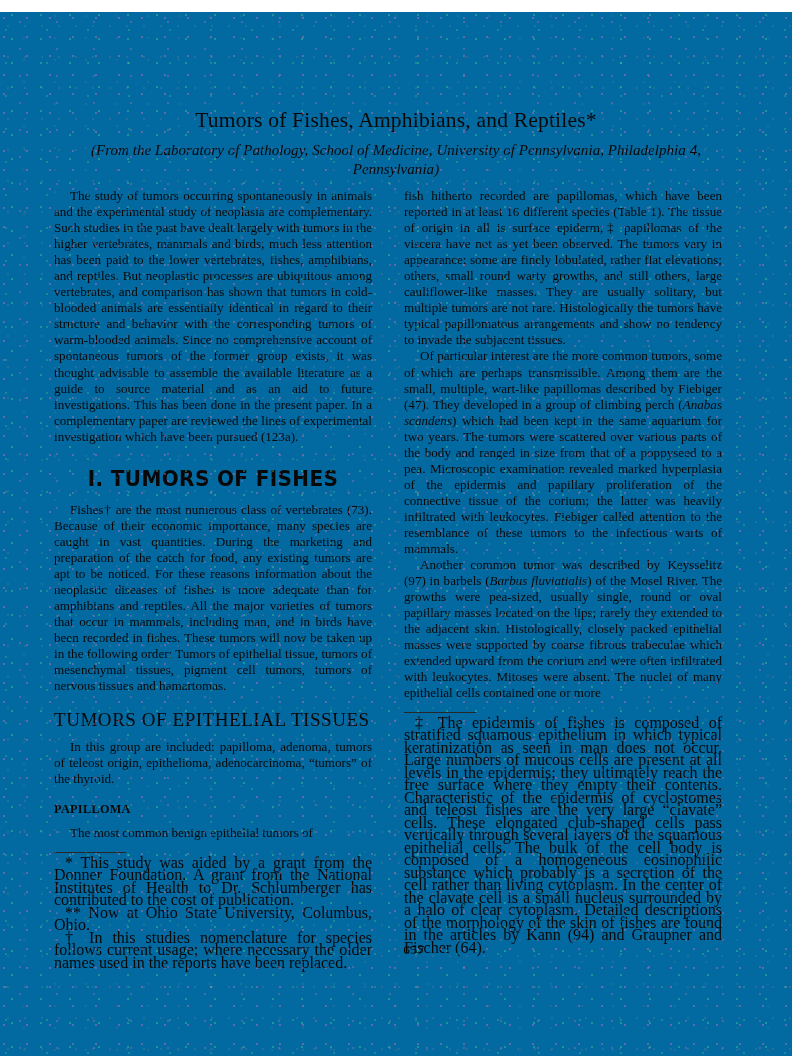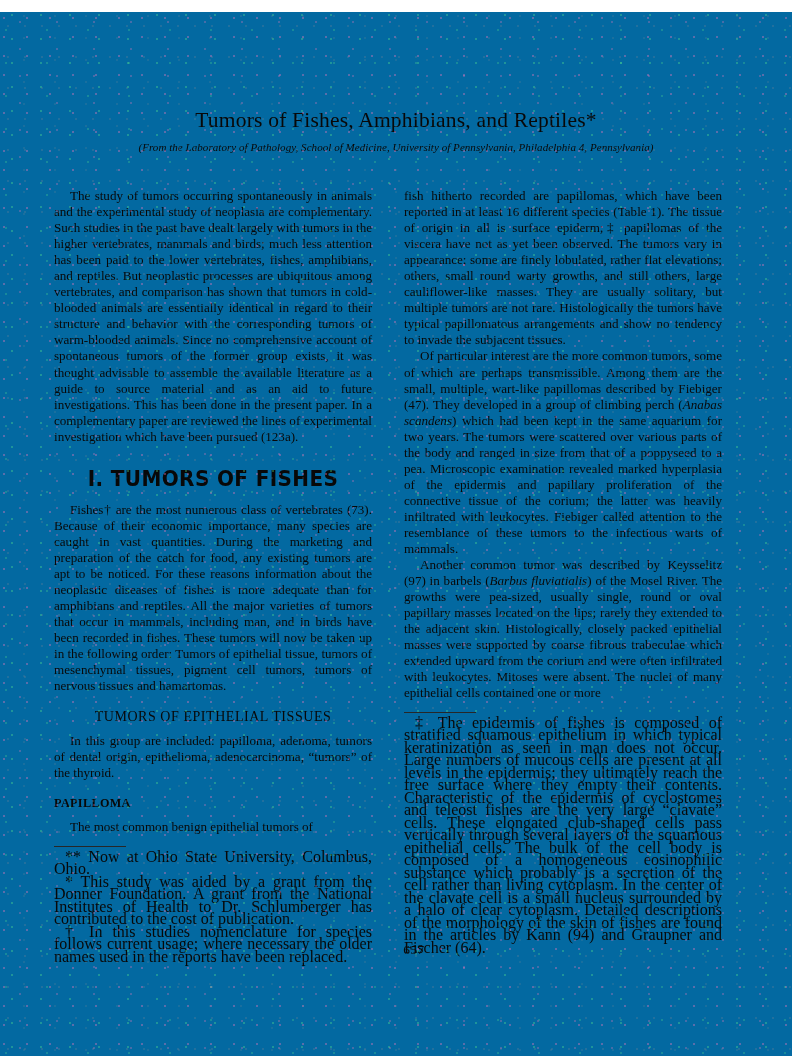--- a/index.html
+++ b/index.html
@@ -60,21 +60,21 @@
     line-height: 1.2;
     margin: 0 0 7px 0;
     font-weight: normal;
   }
   .byline {
     font-size: 16.5px;
     line-height: 1.2;
     margin: 0 0 6px 0;
   }
   .affiliation {
-    font-size: 11px;
+    font-size: 15px;
     font-style: italic;
     line-height: 1.25;
     letter-spacing: .05px;
     margin: 0;
   }
 
   
   .columns {
     position: absolute;
     left: 54px;
@@ -103,22 +103,22 @@
     font-family: "DejaVu Sans", "Liberation Sans", sans-serif;
     font-weight: bold;
     font-size: 21.5px;
     letter-spacing: .4px;
     text-align: center;
     margin: 21px 0 11px 0;
     transform: scaleX(.93);
     transform-origin: center;
   }
   .head-minor {
-    font-size: 14px;
-    text-align: center;
+    font-size: 19px;
+    text-align: left;
     letter-spacing: .55px;
     margin: 15px 0 8px 0;
     font-weight: normal;
   }
   .head-sub {
     font-size: 12.2px;
     font-weight: bold;
     letter-spacing: .35px;
     margin: 15px 0 8px 0;
   }
@@ -175,30 +175,30 @@
       <div class="col">
 
         <p class="body">The study of tumors occurring spontaneously in animals and the experimental study of neoplasia are complementary.  Such studies in the past have dealt largely with tumors in the higher vertebrates, mammals and birds; much less attention has been paid to the lower vertebrates, fishes, amphibians, and reptiles.  But neoplastic processes are ubiquitous among vertebrates, and comparison has shown that tumors in cold-blooded animals are essentially identical in regard to their structure and behavior with the corresponding tumors of warm-blooded animals.  Since no comprehensive account of spontaneous tumors of the former group exists, it was thought advisable to assemble the available literature as a guide to source material and as an aid to future investigations. This has been done in the present paper.  In a complementary paper are reviewed the lines of experimental investigation which have been pursued (123a).</p>
 
         <h2 class="head-major">I. TUMORS OF FISHES</h2>
 
         <p class="body">Fishes† are the most numerous class of vertebrates (73).  Because of their economic importance, many species are caught in vast quantities.  During the marketing and preparation of the catch for food, any existing tumors are apt to be noticed.  For these reasons information about the neoplastic diseases of fishes is more adequate than for amphibians and reptiles. All the major varieties of tumors that occur in mammals, including man, and in birds have been recorded in fishes.  These tumors will now be taken up in the following order:  Tumors of epithelial tissue, tumors of mesenchymal tissues, pigment cell tumors, tumors of nervous tissues and hamartomas.</p>
 
         <h3 class="head-minor">TUMORS OF EPITHELIAL TISSUES</h3>
 
-        <p class="body">In this group are included: papilloma, adenoma, tumors of dental origin, epithelioma, adenocarcinoma, “tumors” of the thyroid.</p>
+        <p class="body">In this group are included: papilloma, adenoma, tumors of teleost origin, epithelioma, adenocarcinoma, “tumors” of the thyroid.</p>
 
         <h4 class="head-sub">PAPILLOMA</h4>
 
         <p class="body">The most common benign epithelial tumors of</p>
 
         <div class="footnotes">
           <div class="fn-rule"></div>
+          <p class="fn">* This study was aided by a grant from the Donner Foundation.  A grant from the National Institutes of Health to Dr. Schlumberger has contributed to the cost of publication.</p>
           <p class="fn">** Now at Ohio State University, Columbus, Ohio.</p>
-          <p class="fn">* This study was aided by a grant from the Donner Foundation.  A grant from the National Institutes of Health to Dr. Schlumberger has contributed to the cost of publication.</p>
           <p class="fn">† In this studies nomenclature for species follows current usage; where necessary the older names used in the reports have been replaced.</p>
         </div>
 
       </div>
 
       <div class="col">
 
         <p class="body cont">fish hitherto recorded are papillomas, which have been reported in at least 16 different species (Table 1).  The tissue of origin in all is surface epiderm;‡ papillomas of the viscera have not as yet been observed.  The tumors vary in appearance; some are finely lobulated, rather flat elevations; others, small round warty growths, and still others, large cauliflower-like masses.  They are usually solitary, but multiple tumors are not rare.  Histologically the tumors have typical papillomatous arrangements and show no tendency to invade the subjacent tissues.</p>
 
         <p class="body"><span>Of particular interest are the more common tumors, some of which are perhaps transmissible. Among them are the small, multiple, wart-like papillomas described by Fiebiger (47).  They developed in a group of climbing perch (</span><span class="italic">Anabas scandens</span><span>) which had been kept in the same aquarium for two years.  The tumors were scattered over various parts of the body and ranged in size from that of a poppyseed to a pea.  Microscopic examination revealed marked hyperplasia of the epidermis and papillary proliferation of the connective tissue of the corium; the latter was heavily infiltrated with leukocytes. Fiebiger called attention to the resemblance of these tumors to the infectious warts of mammals.</span></p>

